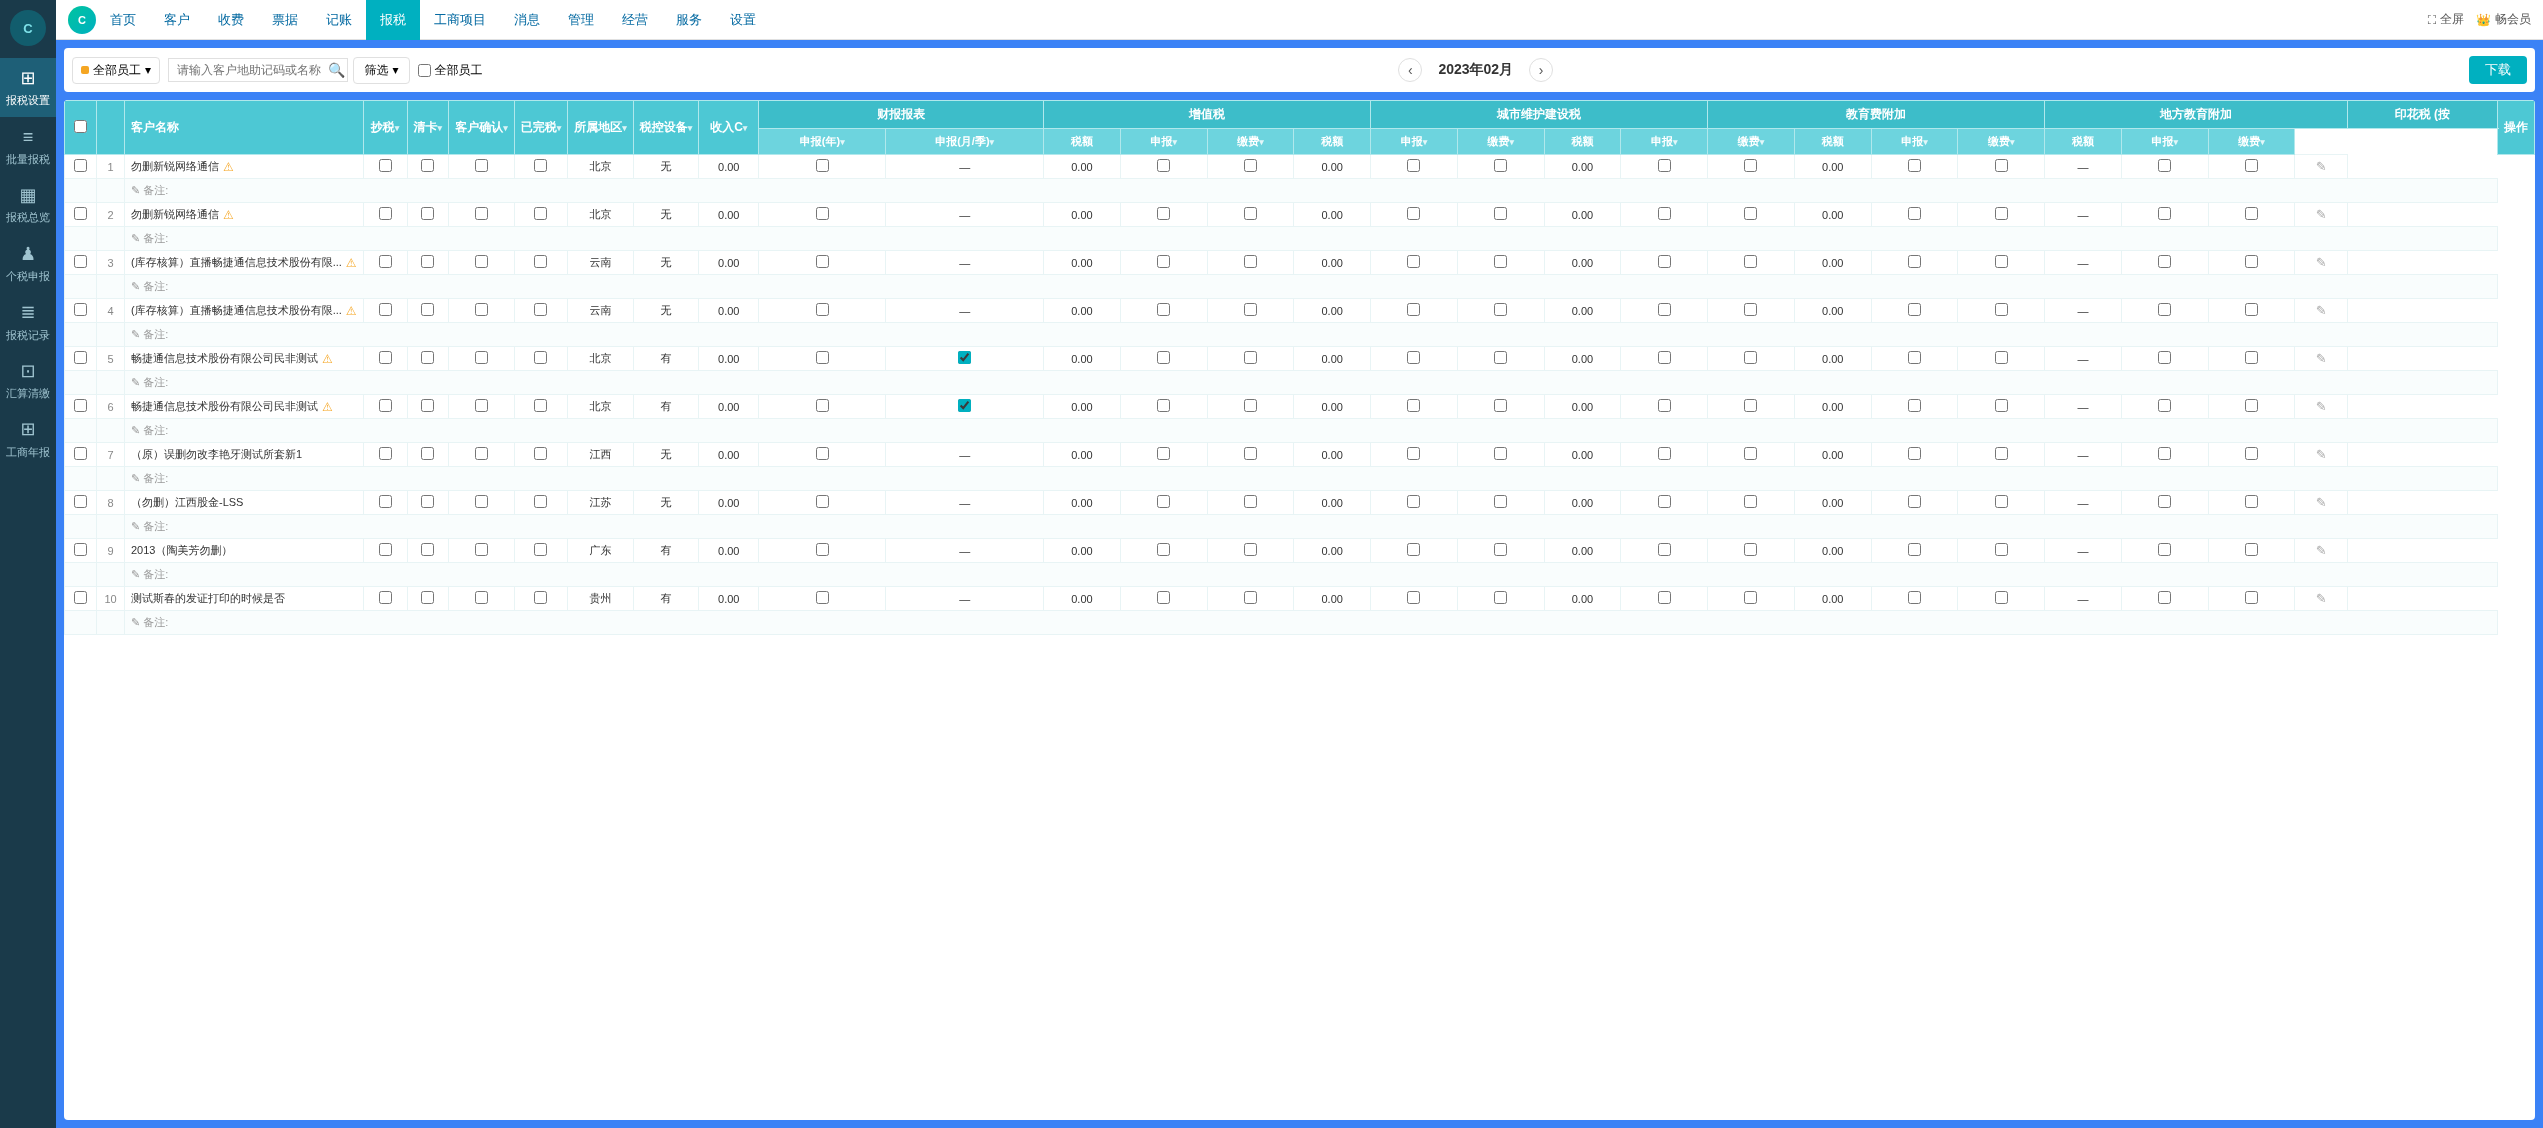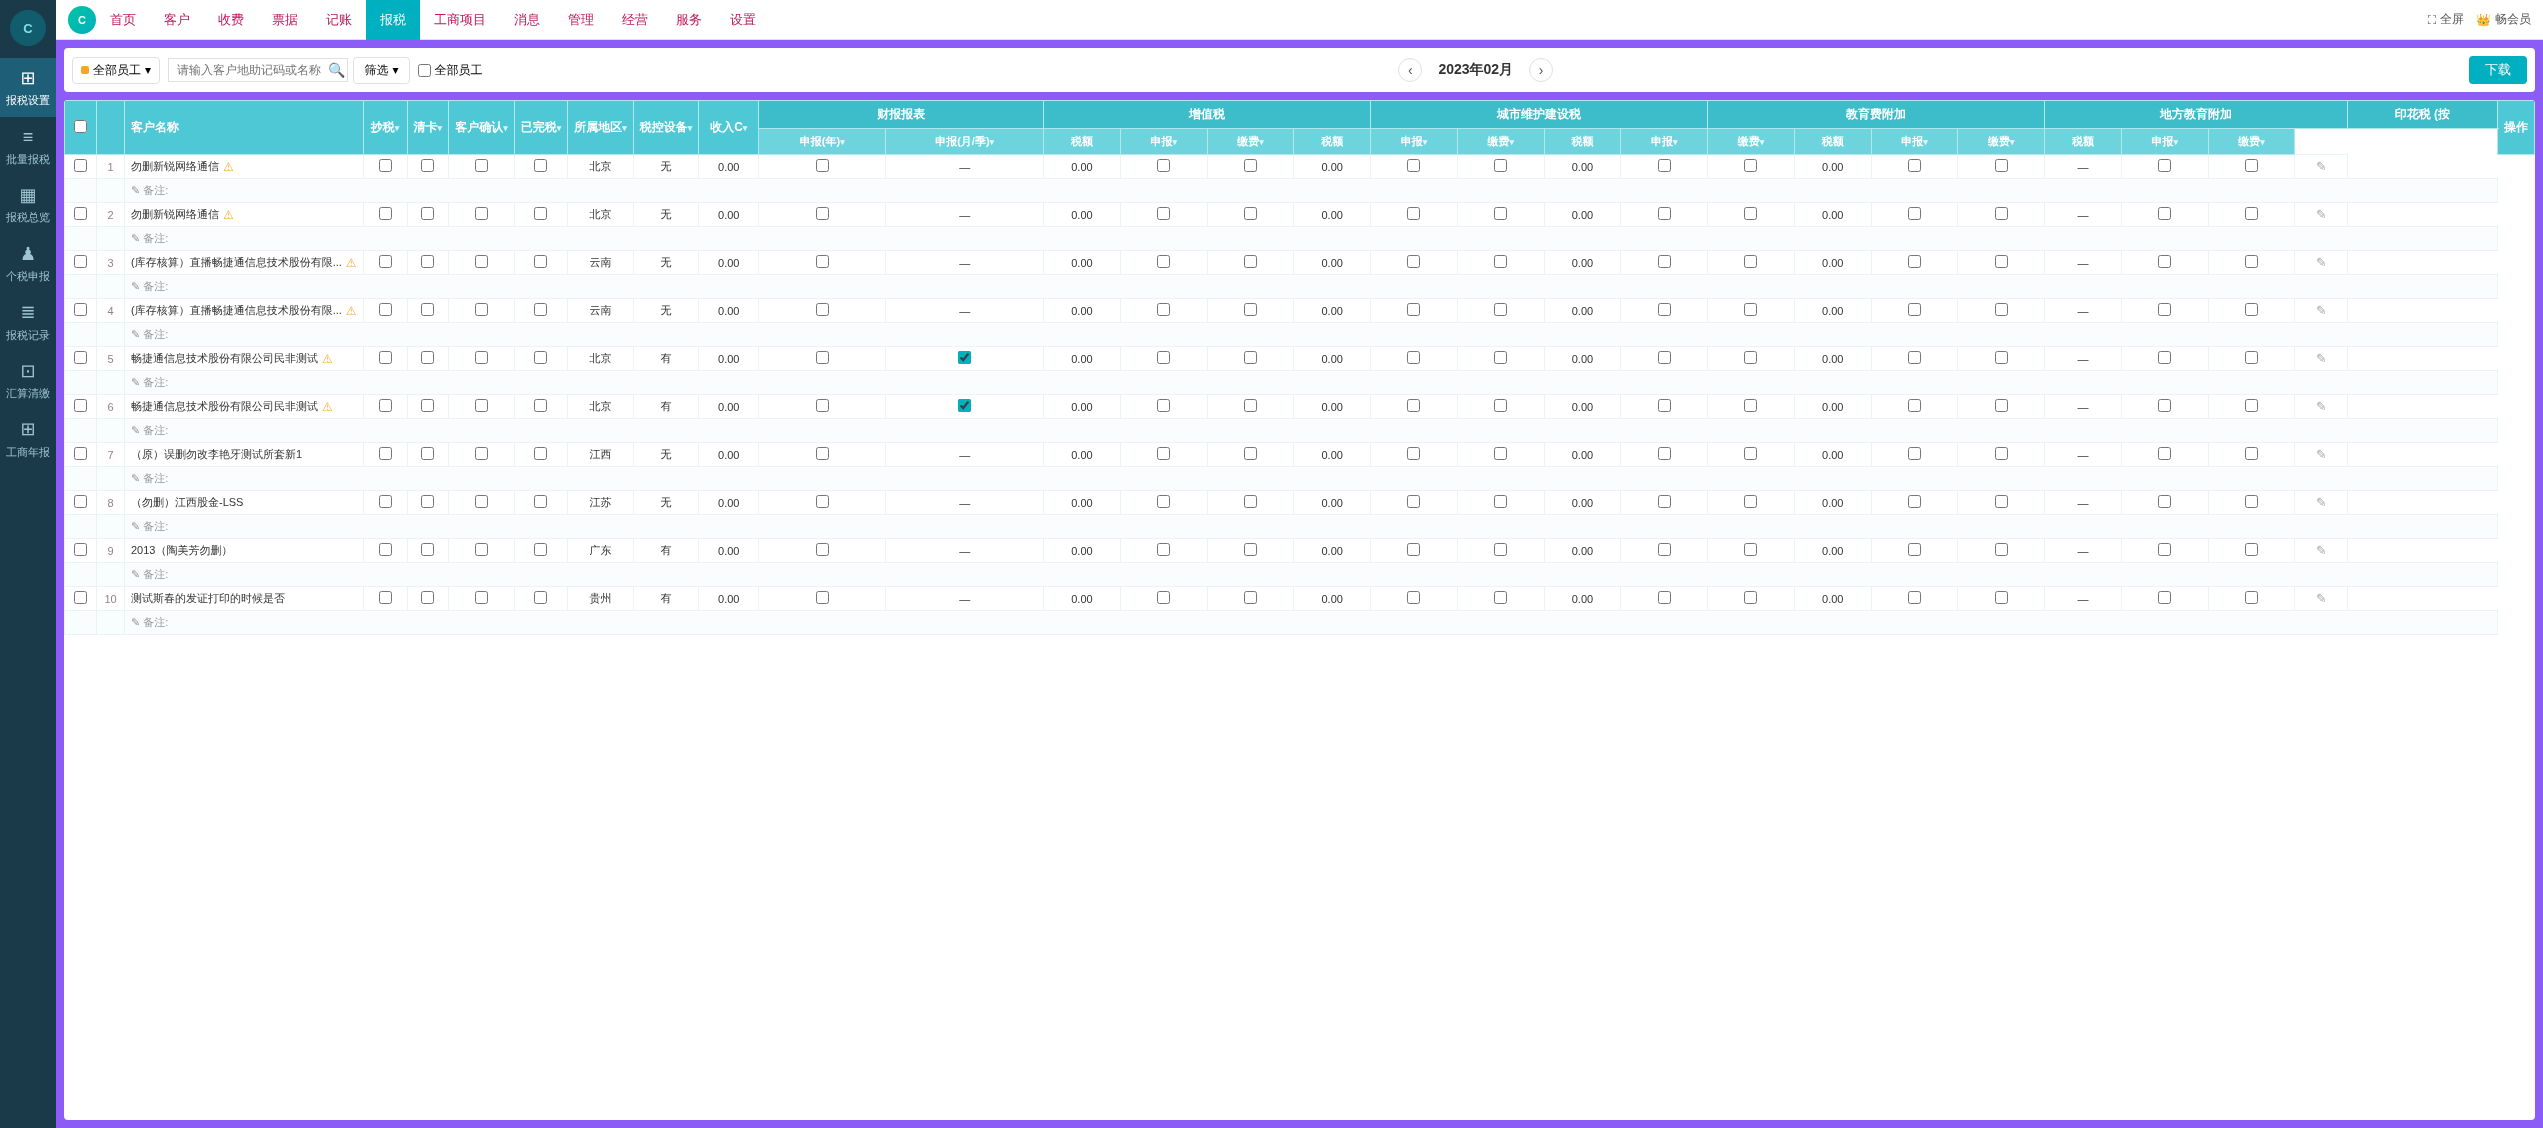--- a/index.html
+++ b/index.html
@@ -60,21 +60,21 @@
       display: flex;
       gap: 0;
       flex: 1;
     }
     .topnav-item {
       padding: 0 14px;
       height: 40px;
       display: flex;
       align-items: center;
       cursor: pointer;
-      color: #be185d;
+      color: #0369a1;
       font-size: 13px;
     }
     .topnav-item.active {
       color: #fff;
       background: #00b0c0;
     }
     .topnav-right {
       display: flex;
       align-items: center;
       gap: 12px;
@@ -91,21 +91,21 @@
       font-size: 12px;
     }
 
     
     .page-content {
       flex: 1;
       display: flex;
       flex-direction: column;
       overflow: hidden;
       padding: 8px;
-      background: #8b5cf6;
+      background: #3b82f6;
     }
 
     
     .toolbar {
       display: flex;
       align-items: center;
       gap: 8px;
       margin-bottom: 8px;
       background: #fff;
       padding: 8px;

